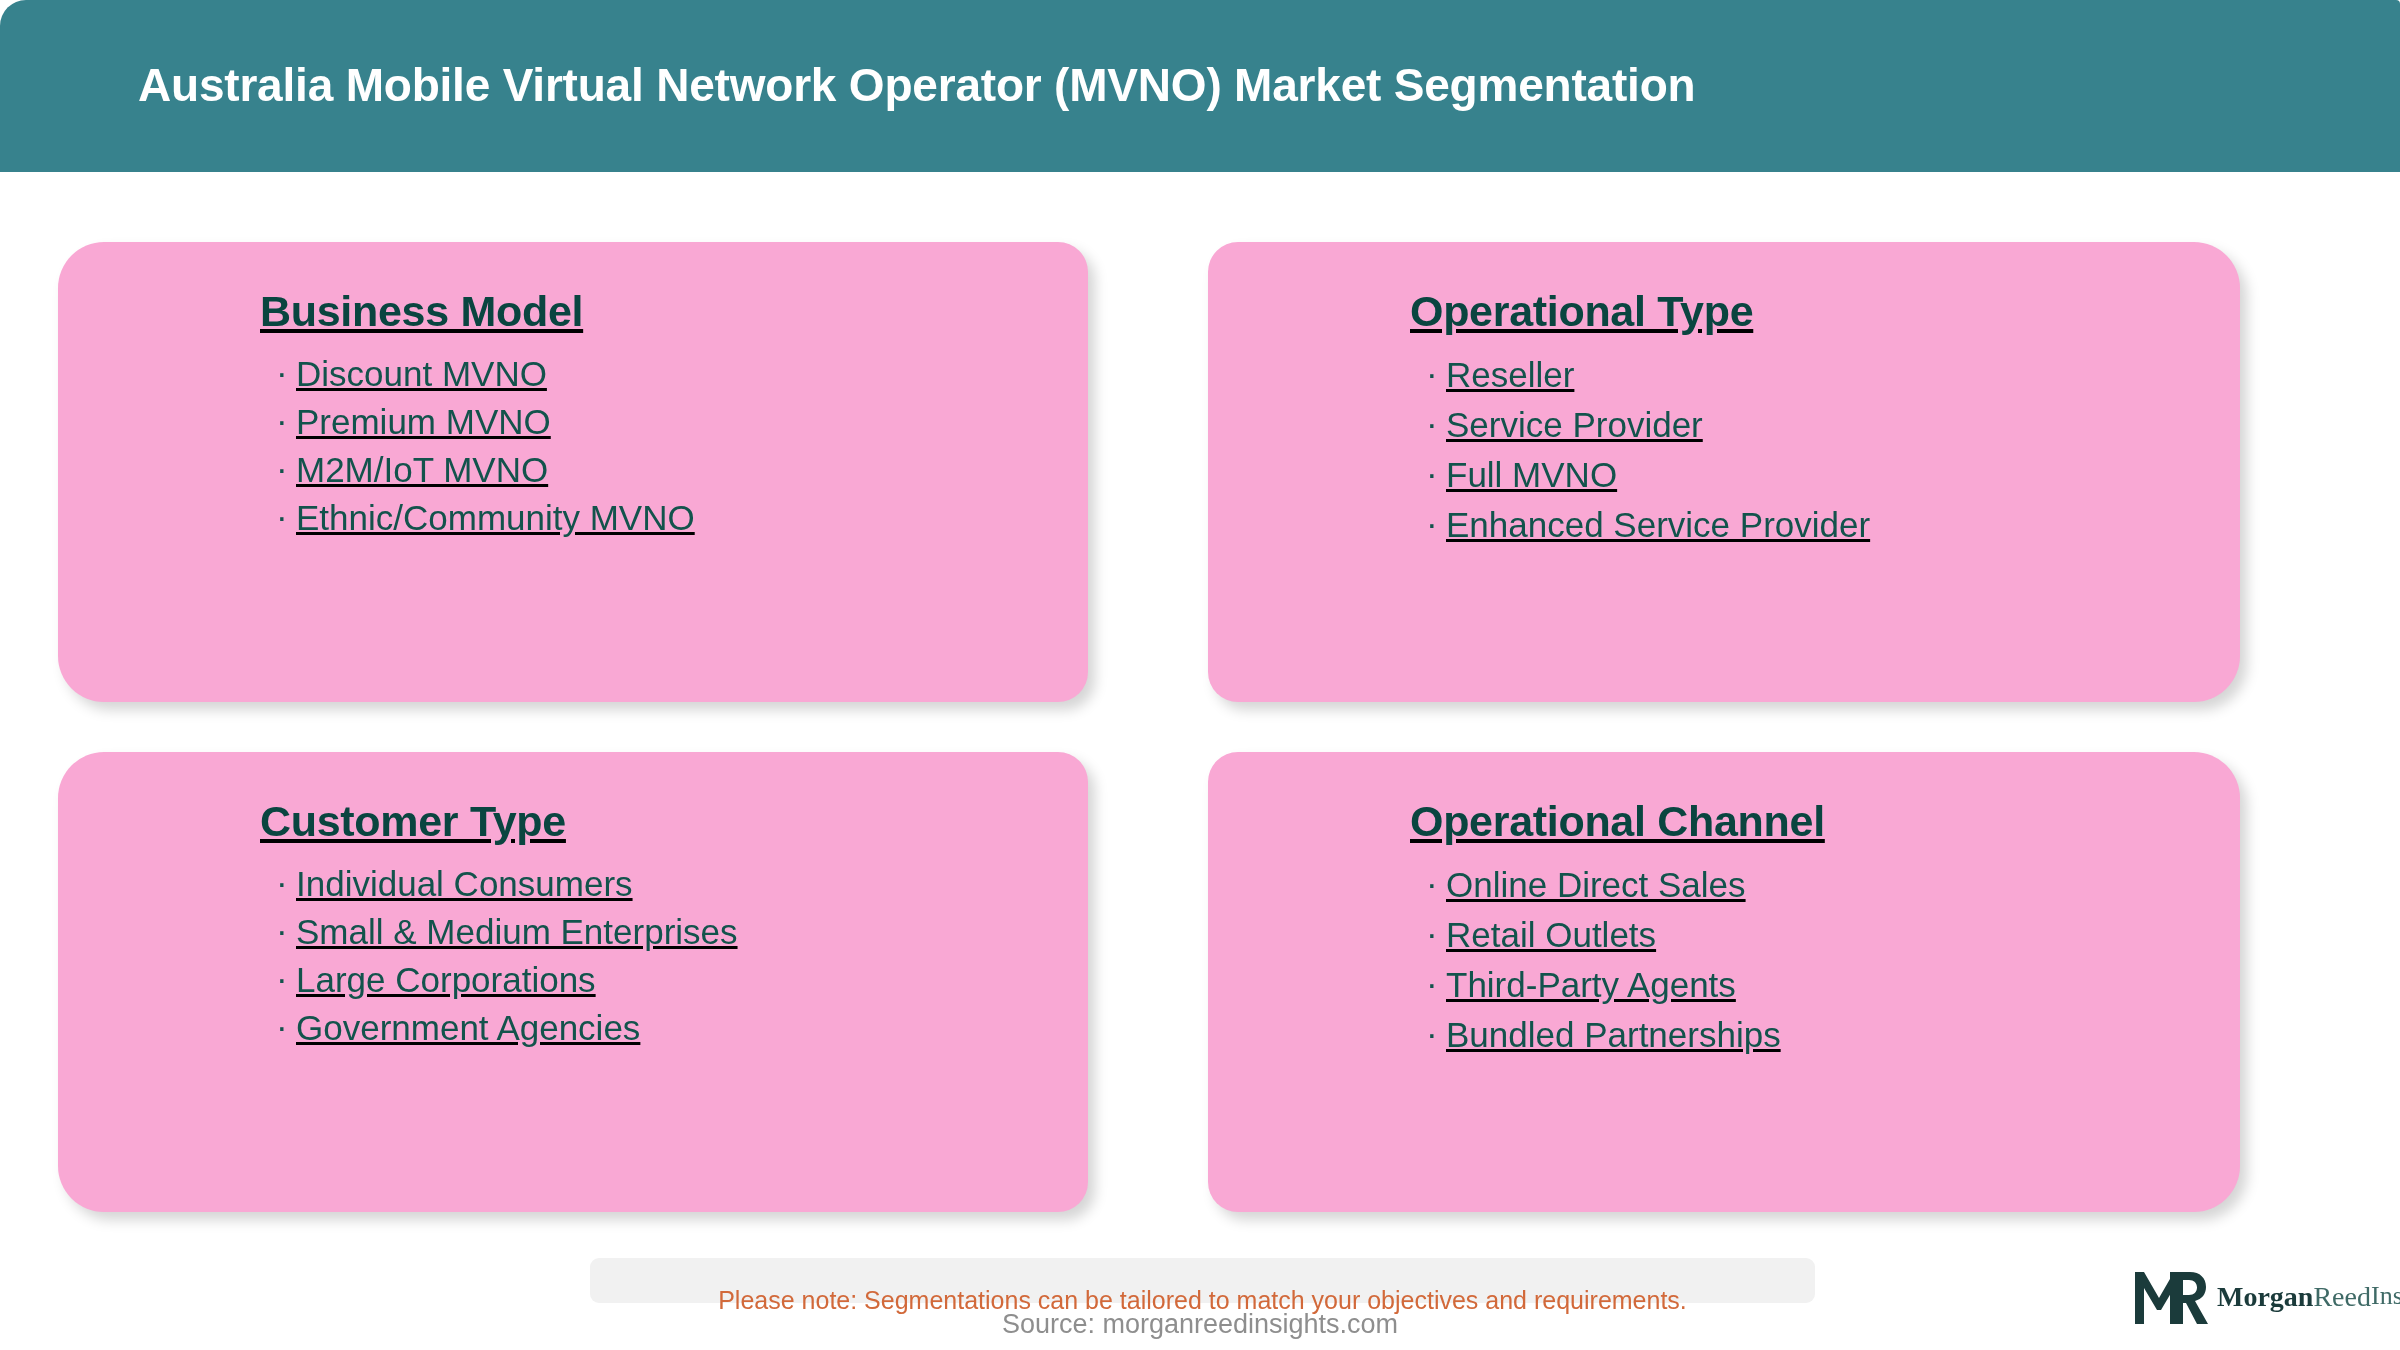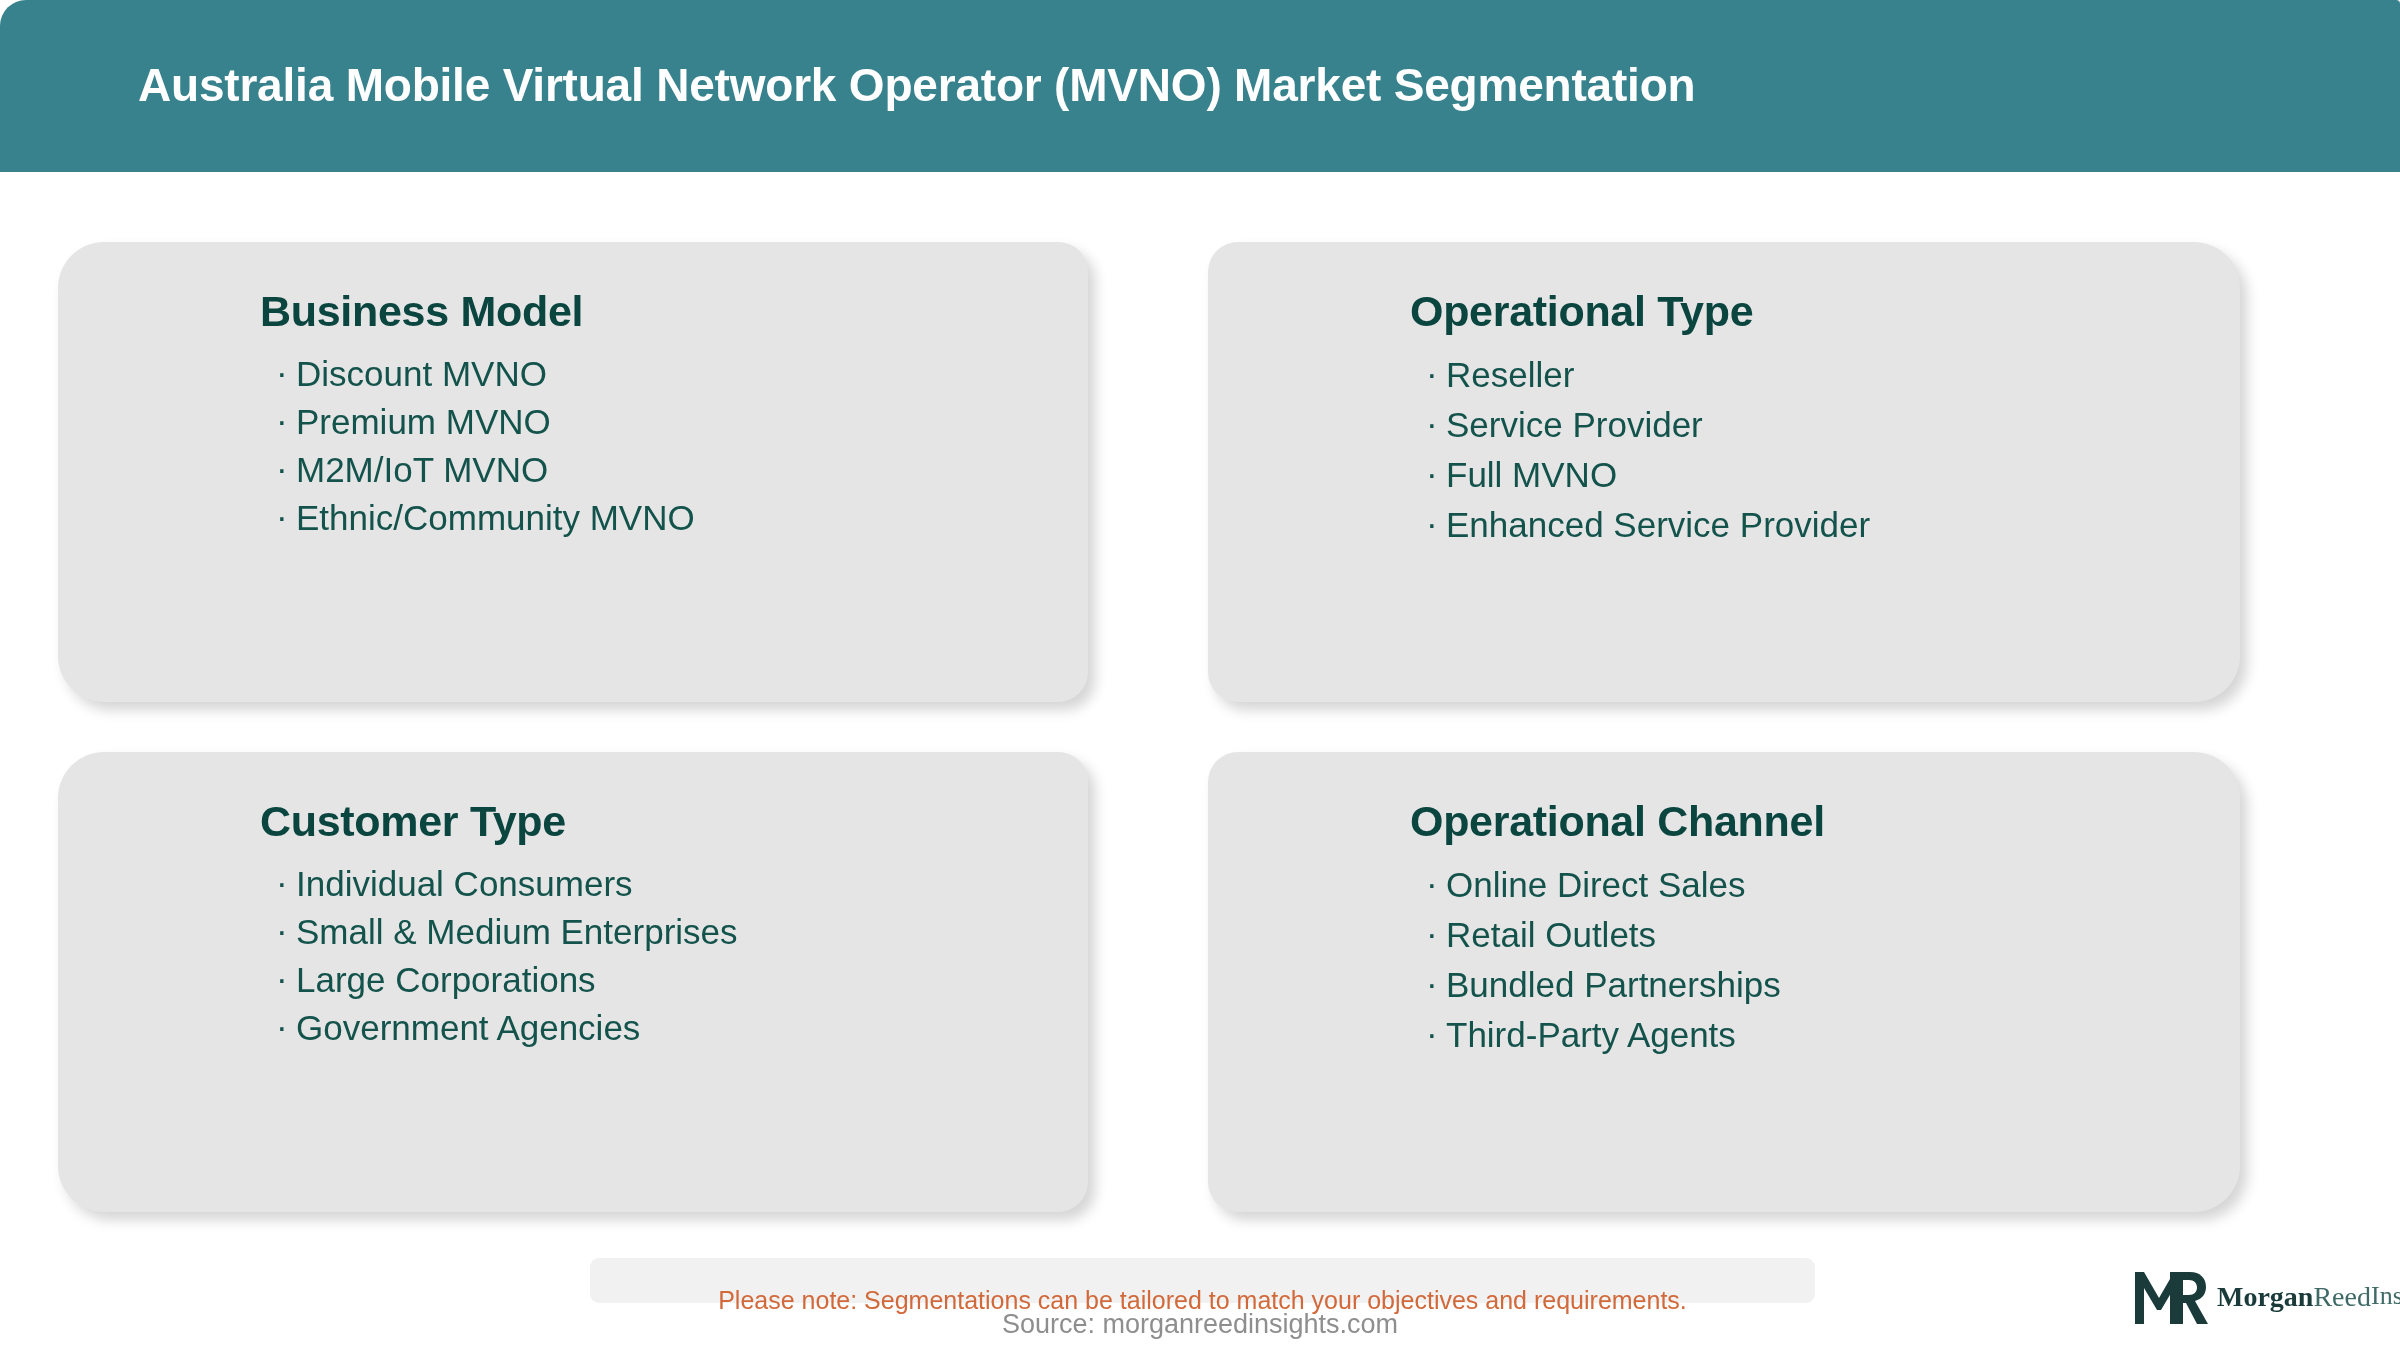--- a/index.html
+++ b/index.html
@@ -45,26 +45,27 @@
   .cards {
     position: absolute;
     left: 0;
     top: 172px;
     width: 2400px;
     height: 1030px;
   }
 
   .card {
     position: absolute;
-    background: #e5e5e5;
+    background: #f9a8d4;
     box-shadow: 7px 8px 13px rgba(0,0,0,0.17);
     box-sizing: border-box;
     padding-top: 46px;
     padding-left: 202px;
     padding-right: 40px;
+    text-decoration: underline;
   }
 
   
   .card.col-left {
     left: 58px;
     width: 1030px;
     border-top-left-radius: 46px;
     border-bottom-left-radius: 46px;
     border-top-right-radius: 30px;
     border-bottom-right-radius: 30px;
@@ -230,22 +231,22 @@
       <li>Large Corporations</li>
       <li>Government Agencies</li>
     </ul>
   </div>
 
   <div class="card col-right row-bottom">
     <div class="card-title">Operational Channel</div>
     <ul class="card-list">
       <li>Online Direct Sales</li>
       <li>Retail Outlets</li>
+      <li>Third-Party Agents</li>
       <li>Bundled Partnerships</li>
-      <li>Third-Party Agents</li>
     </ul>
   </div>
 
 </div>
 
 <div class="note-box">
   <span class="note-text">Please note: Segmentations can be tailored to match your objectives and requirements.</span>
 </div>
 
 <div class="source-text">Source: morganreedinsights.com</div>

